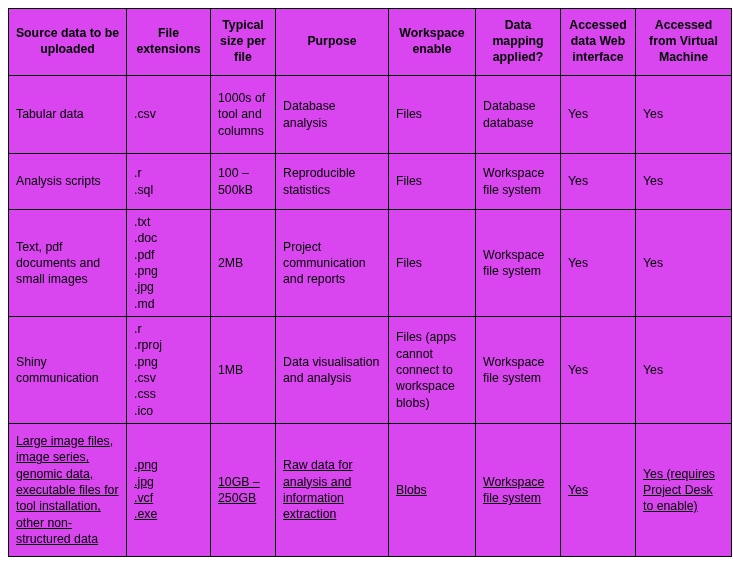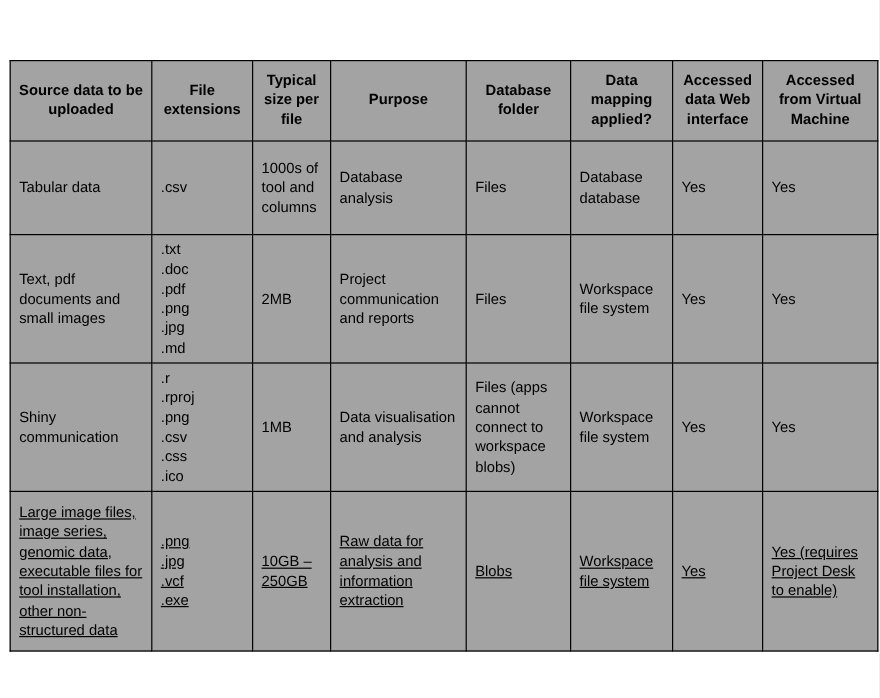--- a/index.html
+++ b/index.html
@@ -18,22 +18,21 @@
   .table-wrap {
     position: absolute;
     left: 8px;
     top: 8px;
     width: 723px;
   }
   table.data-table {
     border-collapse: collapse;
     table-layout: fixed;
     width: 723px;
-    background: #a3a3a3;
-    margin-top: 42px;
+    background: #d946ef;
   }
   table.data-table td,
   table.data-table th {
     border: 1px solid #000000;
     vertical-align: middle;
     padding: 4px 6px 4px 7px;
     font-size: 12.3px;
     line-height: 1.33;
     text-align: left;
     font-weight: normal;
@@ -85,34 +84,45 @@
         <col class="c5">
         <col class="c6">
         <col class="c7">
     </colgroup>
     <thead>
       <tr>
         <th>Source data to be uploaded</th>
         <th>File extensions</th>
         <th>Typical size per file</th>
         <th>Purpose</th>
-        <th>Database folder</th>
+        <th>Workspace enable</th>
         <th>Data mapping applied?</th>
         <th>Accessed data Web interface</th>
         <th>Accessed from Virtual Machine</th>
       </tr>
     </thead>
     <tbody>
       <tr class="row-h1">
         <td>Tabular data</td>
         <td class="ext-list cell-top">.csv</td>
         <td class="cell-top">1000s of tool and columns</td>
         <td>Database analysis</td>
         <td>Files</td>
         <td>Database database</td>
+        <td>Yes</td>
+        <td>Yes</td>
+      </tr>
+      <tr class="row-h2">
+        <td>Analysis scripts</td>
+        <td class="ext-list cell-top">.r
+.sql</td>
+        <td class="cell-top">100 – 500kB</td>
+        <td class="cell-top">Reproducible statistics</td>
+        <td>Files</td>
+        <td>Workspace file system</td>
         <td>Yes</td>
         <td>Yes</td>
       </tr>
       <tr class="row-h3">
         <td>Text, pdf documents and small images</td>
         <td class="ext-list cell-top">.txt
 .doc
 .pdf
 .png
 .jpg

